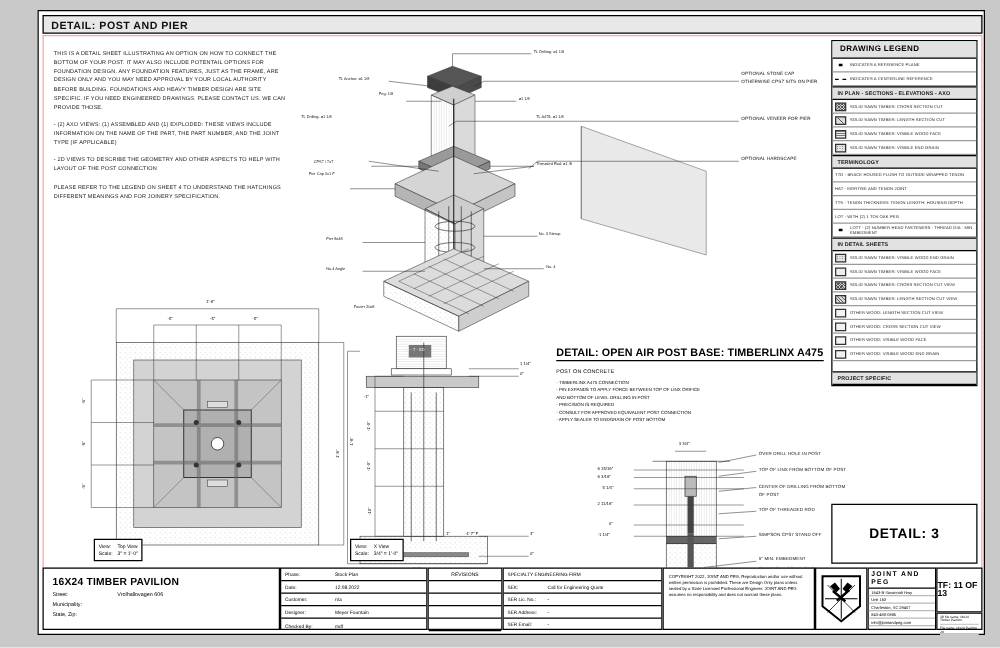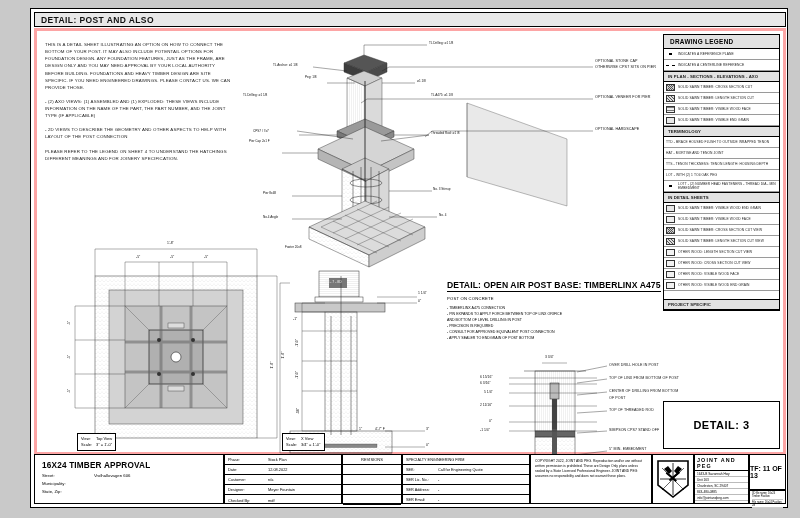--- a/index.html
+++ b/index.html
@@ -25,21 +25,21 @@
     font-size: 8.5px; font-weight: bold;
     letter-spacing: .4px;
     display: flex; align-items: center;
     padding-left: 6px;
     color: #111;
   }
   
   .main-frame {
     position: absolute; left: 3px; top: 19px;
     width: 752px; height: 427px;
-    border: 3px solid #fca5a5;
+    border: 1px solid #fca5a5;
     padding-left: 24px;
   }
   
   .notes {
     position: absolute; left: 8px; top: 10px;
     width: 190px;
     font-size: 4.4px; line-height: 1.62;
     color: #1b1b1b; letter-spacing: .15px;
   }
   .notes p { margin-bottom: 7px; }
@@ -153,21 +153,21 @@
   .tb-sheet { left:715px; top:0; width:37px; height:36px; display:flex;align-items:center;justify-content:center;font-size:7px;font-weight:bold;}
   .tb-files { left:715px; top:36px; width:37px; height:14px; font-size:2.6px; padding:1px 2px; }
   .tb-files div { border-bottom:.5px solid #ccc; padding-bottom:.5px; margin-bottom:1px;}
 </style>
 </head>
 <body>
 
 <div class="sheet">
 
   <div class="sheet-title-bar">
-    <span>DETAIL:  POST AND ALSO</span>
+    <span>DETAIL:  POST AND PIER</span>
   </div>
 
   <div class="main-frame">
 
     <div class="notes">
       <p>THIS IS A DETAIL SHEET ILLUSTRATING AN OPTION ON HOW TO CONNECT THE BOTTOM OF YOUR POST.  IT MAY ALSO INCLUDE POTENTAIL OPTIONS FOR FOUNDATION DESIGN.  ANY FOUNDATION FEATURES, JUST AS THE FRAME, ARE DESIGN ONLY AND YOU MAY NEED APPROVAL BY YOUR LOCAL AUTHORITY BEFORE BUILDING.  FOUNDATIONS AND HEAVY TIMBER DESIGN ARE SITE SPECIFIC.  IF YOU NEED ENGINEERED DRAWINGS.  PLEASE CONTACT US.  WE CAN PROVIDE THOSE.</p>
       <p>- (2) AXO VIEWS: (1) ASSEMBLED AND (1) EXPLODED: THESE VIEWS INCLUDE INFORMATION ON THE NAME OF THE PART, THE PART NUMBER, AND THE JOINT TYPE (IF APPLICABLE)</p>
       <p>- 2D VIEWS TO DESCRIBE THE GEOMETRY AND OTHER ASPECTS TO HELP WITH LAYOUT OF THE POST CONNECTION</p>
       <p>PLEASE REFER TO THE LEGEND ON SHEET 4 TO UNDERSTAND THE HATCHINGS DIFFERENT MEANINGS AND FOR JOINERY SPECIFICATION.</p>
     </div>
@@ -592,21 +592,21 @@
     </div>
 
     <div class="detail-box">
       <span>DETAIL: 3</span>
     </div>
   </div>
 
   <div class="tblock">
 
     <div class="tb-cell tb-project">
-      <div class="pname">16X24 TIMBER APPROVAL</div>
+      <div class="pname">16X24 TIMBER PAVILION</div>
       <div class="row">
         <span>Street:</span>
         <span class="v">Vrolhallovagen 606</span>
       </div>
       <div class="row">
         <span>Municipality:</span>
         <span class="v"></span>
       </div>
       <div class="row">
         <span>State, Zip:</span>

